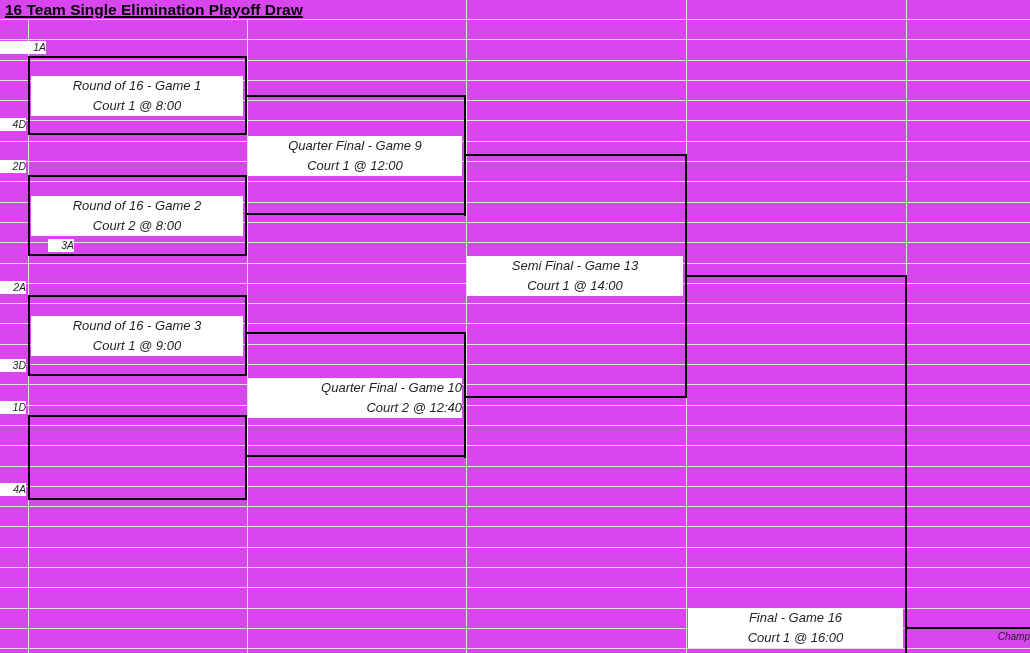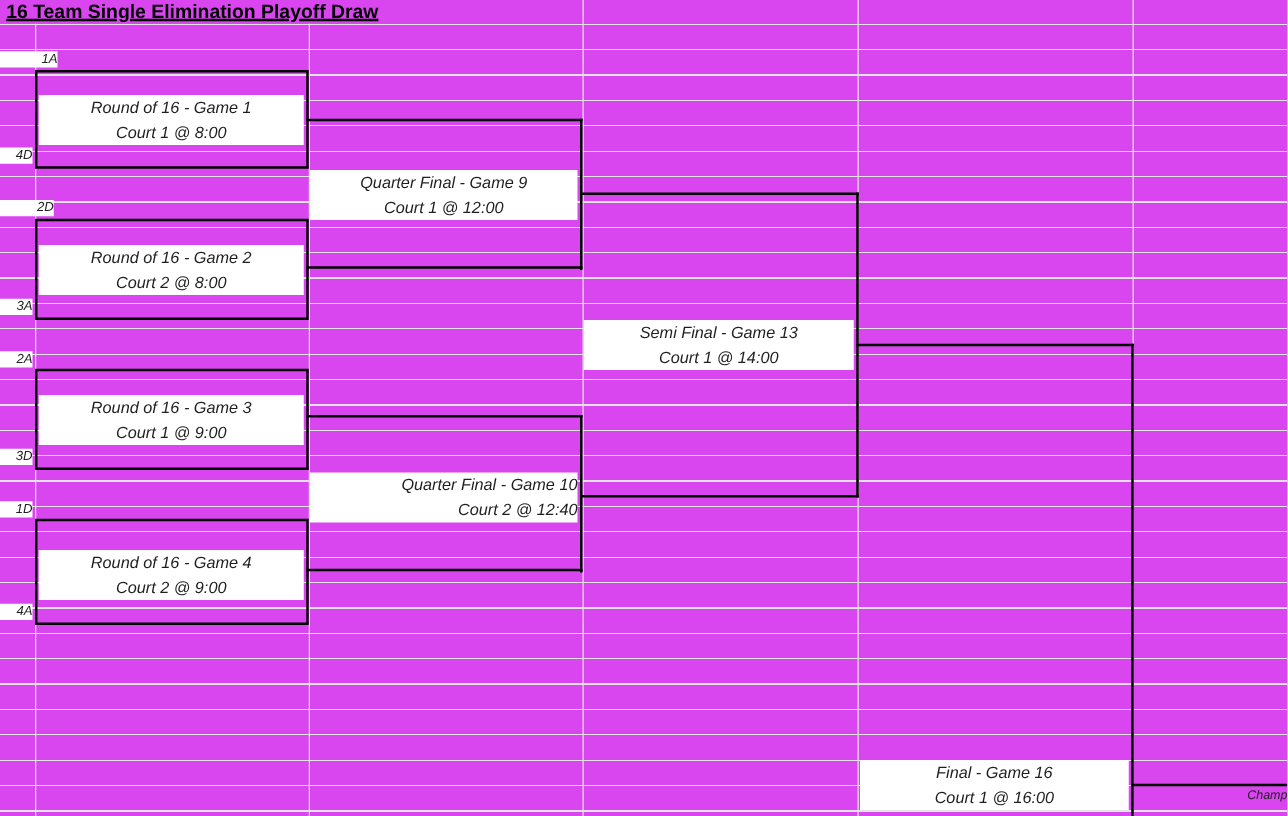--- a/index.html
+++ b/index.html
@@ -58,21 +58,21 @@
   .lab-g4 {left:31px; top:440px;width:212px;height:40px;}
   .lab-qf9 {left:248px;top:136px;width:214px;height:40px;}
   .lab-qf10{left:248px;top:378px;width:214px;height:40px;text-align:right;}
   .lab-sf13{left:467px;top:256px;width:216px;height:40px;}
   .lab-f16 {left:688px;top:608px;width:215px;height:40px;}
   
   .seed{
     position:absolute;left:0;width:26px;height:13px;line-height:13px;
     text-align:right;font-style:italic;font-size:10.5px;color:#1f1f1f;background:#fff;
   }
-  .sd1{top:41px;padding-left:20px;} .sd2{top:118px;} .sd3{top:160px;padding-left:17px;} .sd4{top:239px;}
+  .sd1{top:41px;padding-left:20px;} .sd2{top:118px;} .sd3{top:160px;} .sd4{top:239px;margin-left:48px;}
   .sd5{top:281px;} .sd6{top:359px;} .sd7{top:401px;} .sd8{top:483px;}
   
   .champ{
     position:absolute;left:950px;top:631px;width:80px;
     text-align:right;font-style:italic;font-size:10px;color:#1f1f1f;line-height:12px;
   }
 </style>
 </head>
 <body>
 
@@ -121,24 +121,20 @@
     <span>Court 1 @ 8:00</span>
   </div>
   <div class="glabel lab-g2">
     <span>Round of 16 - Game 2</span>
     <span>Court 2 @ 8:00</span>
   </div>
   <div class="glabel lab-g3">
     <span>Round of 16 - Game 3</span>
     <span>Court 1 @ 9:00</span>
   </div>
-  <div class="glabel lab-g4">
-    <span>Round of 16 - Game 4</span>
-    <span>Court 2 @ 9:00</span>
-  </div>
   <div class="glabel lab-qf9">
     <span>Quarter Final - Game 9</span>
     <span>Court 1 @ 12:00</span>
   </div>
   <div class="glabel lab-qf10">
     <span>Quarter Final - Game 10</span>
     <span>Court 2 @ 12:40</span>
   </div>
   <div class="glabel lab-sf13">
     <span>Semi Final - Game 13</span>

